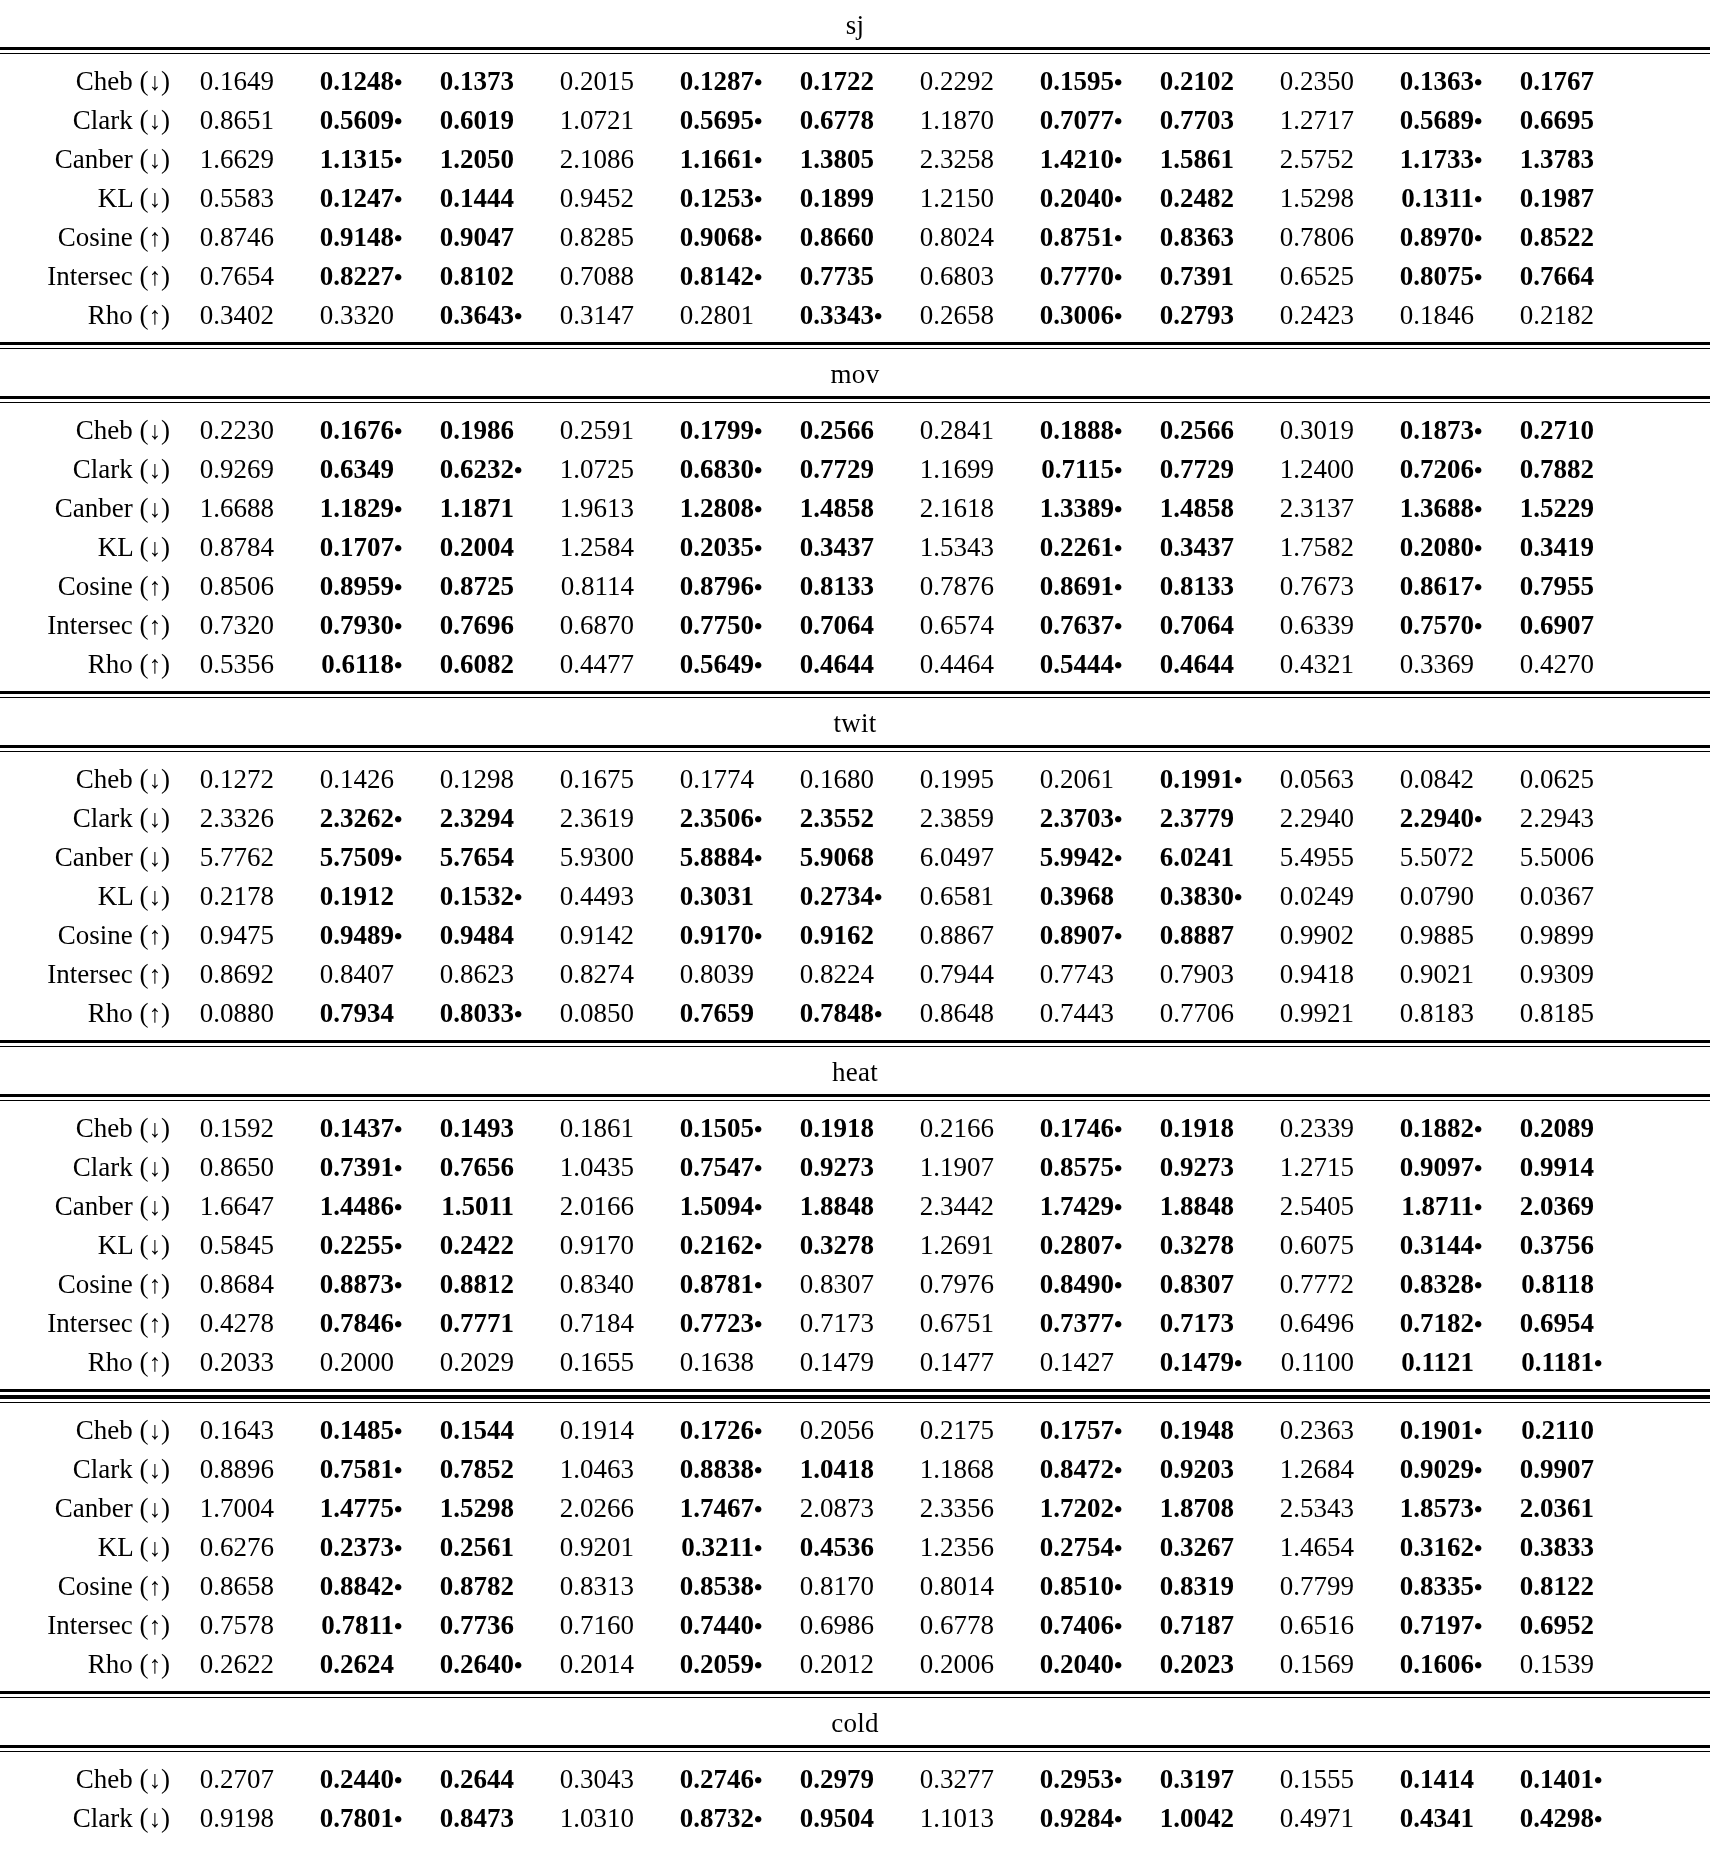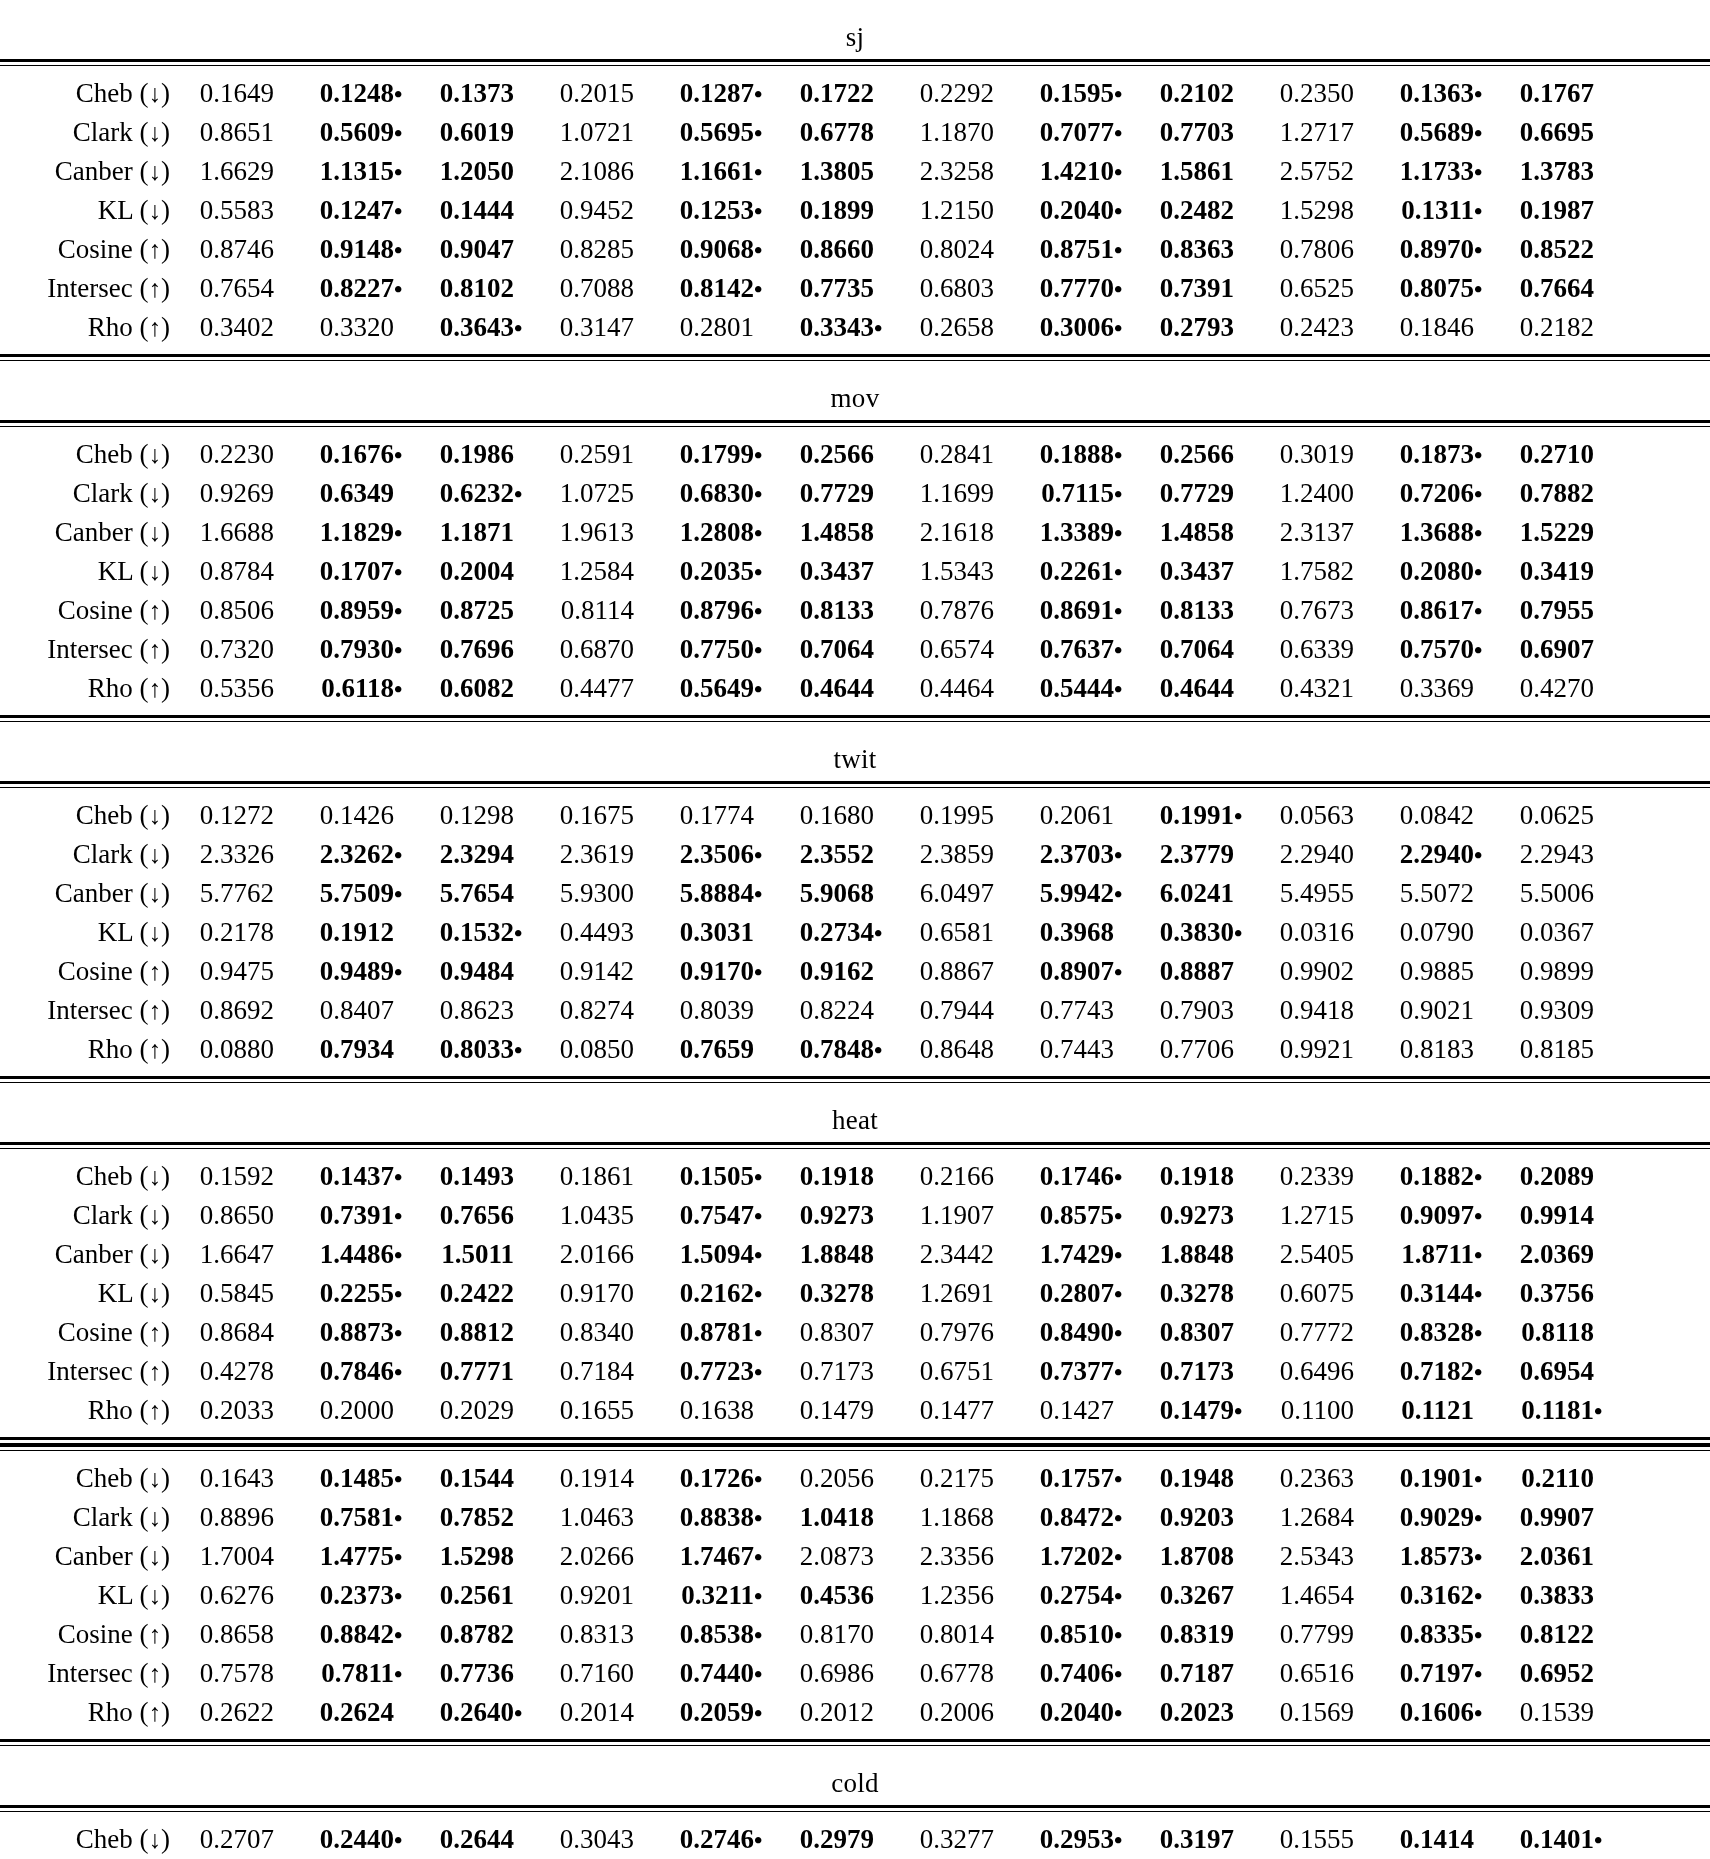--- a/index.html
+++ b/index.html
@@ -17,21 +17,21 @@
   #table-root {
     width: 1710px;
   }
   .section {
     width: 100%;
   }
   .group-header {
     text-align: center;
     font-size: 27px;
     line-height: 34px;
-    padding: 20px 0 5px 0;
+    padding: 8px 0 5px 0;
     letter-spacing: 0.3px;
   }
   .rule-double {
     width: 100%;
     border-top: 3px solid #000;
     border-bottom: 1.5px solid #000;
     height: 3px;
     box-sizing: content-box;
   }
   table.data {
@@ -382,21 +382,21 @@
             <td class="metric"><span>KL</span> (<span class="arrow">↓</span>)</td>
             <td class="val gstart"><span class="num">0.2178</span><span class="bullet off">•</span></td>
             <td class="val bold"><span class="num">0.1912</span><span class="bullet off">•</span></td>
             <td class="val bold"><span class="num">0.1532</span><span class="bullet">•</span></td>
             <td class="val gstart"><span class="num">0.4493</span><span class="bullet off">•</span></td>
             <td class="val bold"><span class="num">0.3031</span><span class="bullet off">•</span></td>
             <td class="val bold"><span class="num">0.2734</span><span class="bullet">•</span></td>
             <td class="val gstart"><span class="num">0.6581</span><span class="bullet off">•</span></td>
             <td class="val bold"><span class="num">0.3968</span><span class="bullet off">•</span></td>
             <td class="val bold"><span class="num">0.3830</span><span class="bullet">•</span></td>
-            <td class="val gstart"><span class="num">0.0316</span><span class="bullet off">•</span></td>
+            <td class="val gstart"><span class="num">0.0249</span><span class="bullet off">•</span></td>
             <td class="val"><span class="num">0.0790</span><span class="bullet off">•</span></td>
             <td class="val"><span class="num">0.0367</span><span class="bullet off">•</span></td>
           </tr>
           <tr>
             <td class="metric"><span>Cosine</span> (<span class="arrow">↑</span>)</td>
             <td class="val gstart"><span class="num">0.9475</span><span class="bullet off">•</span></td>
             <td class="val bold"><span class="num">0.9489</span><span class="bullet">•</span></td>
             <td class="val bold"><span class="num">0.9484</span><span class="bullet off">•</span></td>
             <td class="val gstart"><span class="num">0.9142</span><span class="bullet off">•</span></td>
             <td class="val bold"><span class="num">0.9170</span><span class="bullet">•</span></td>

